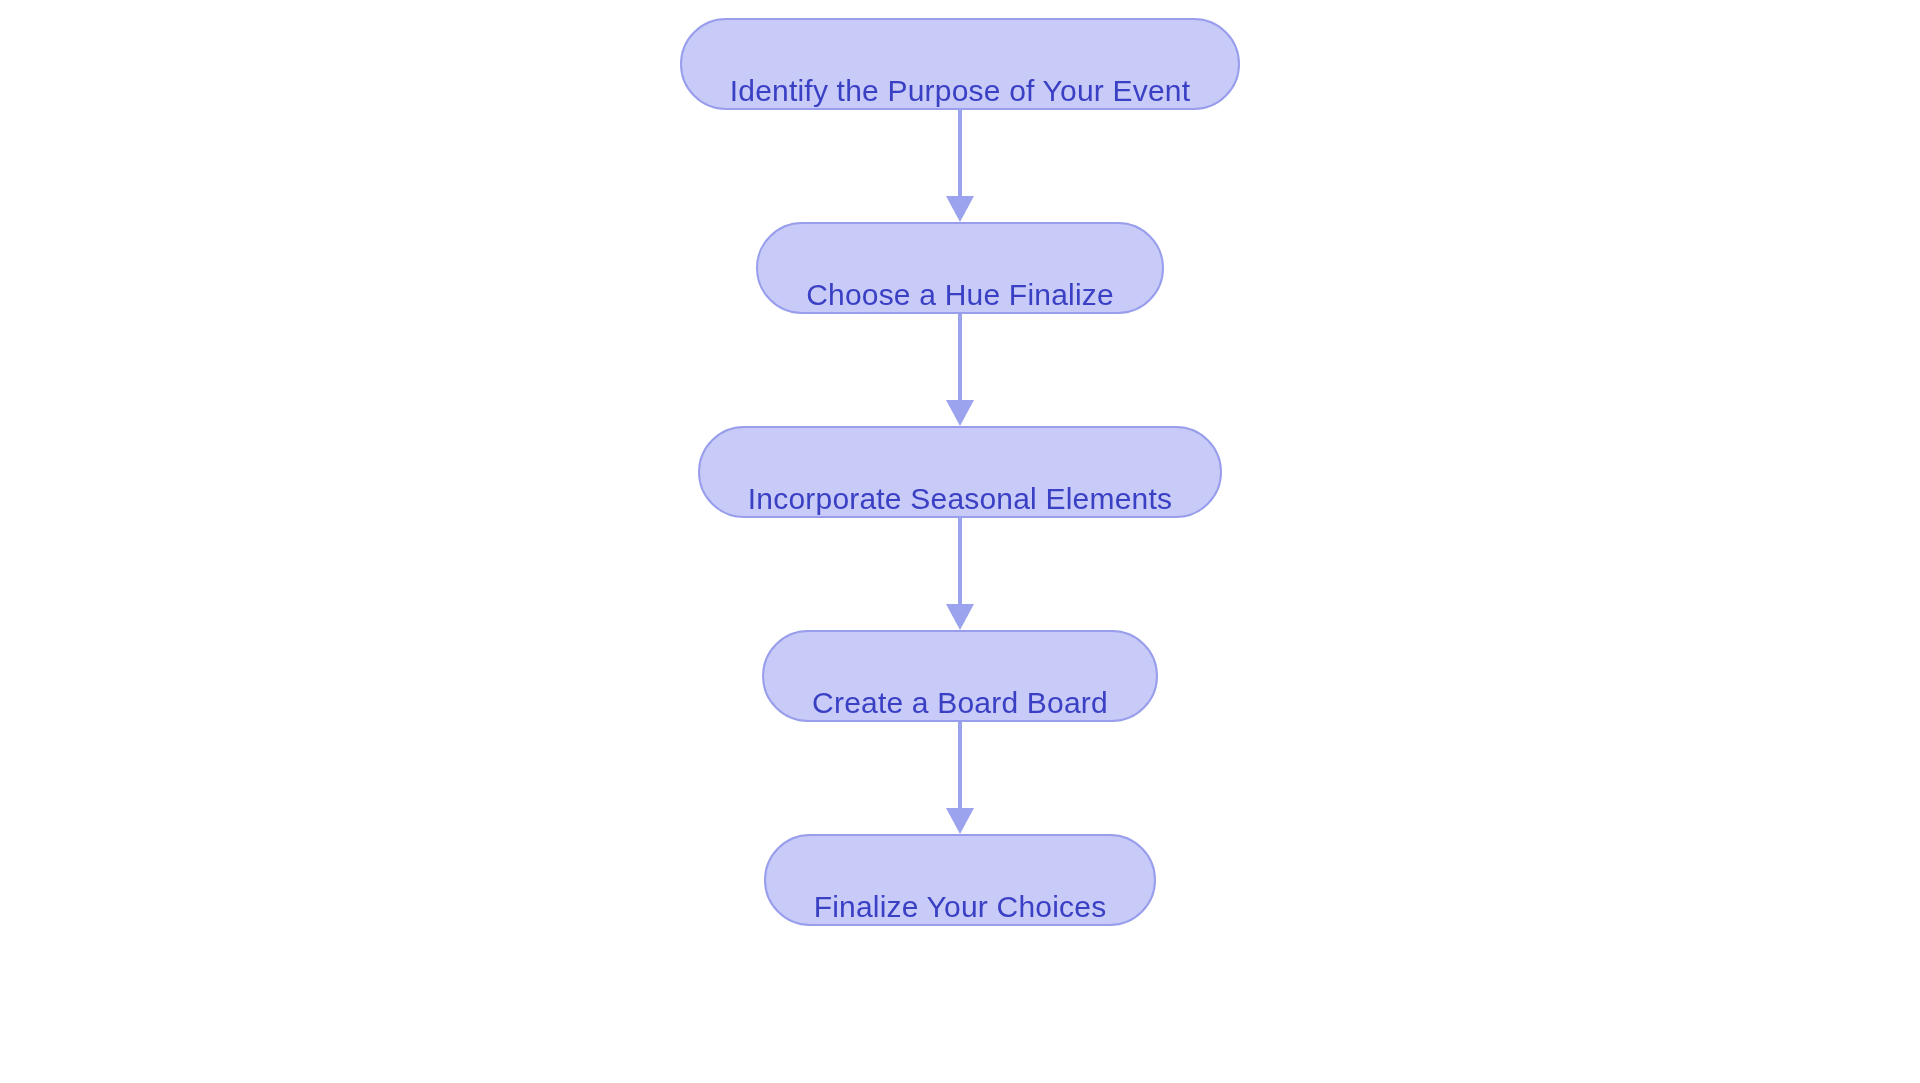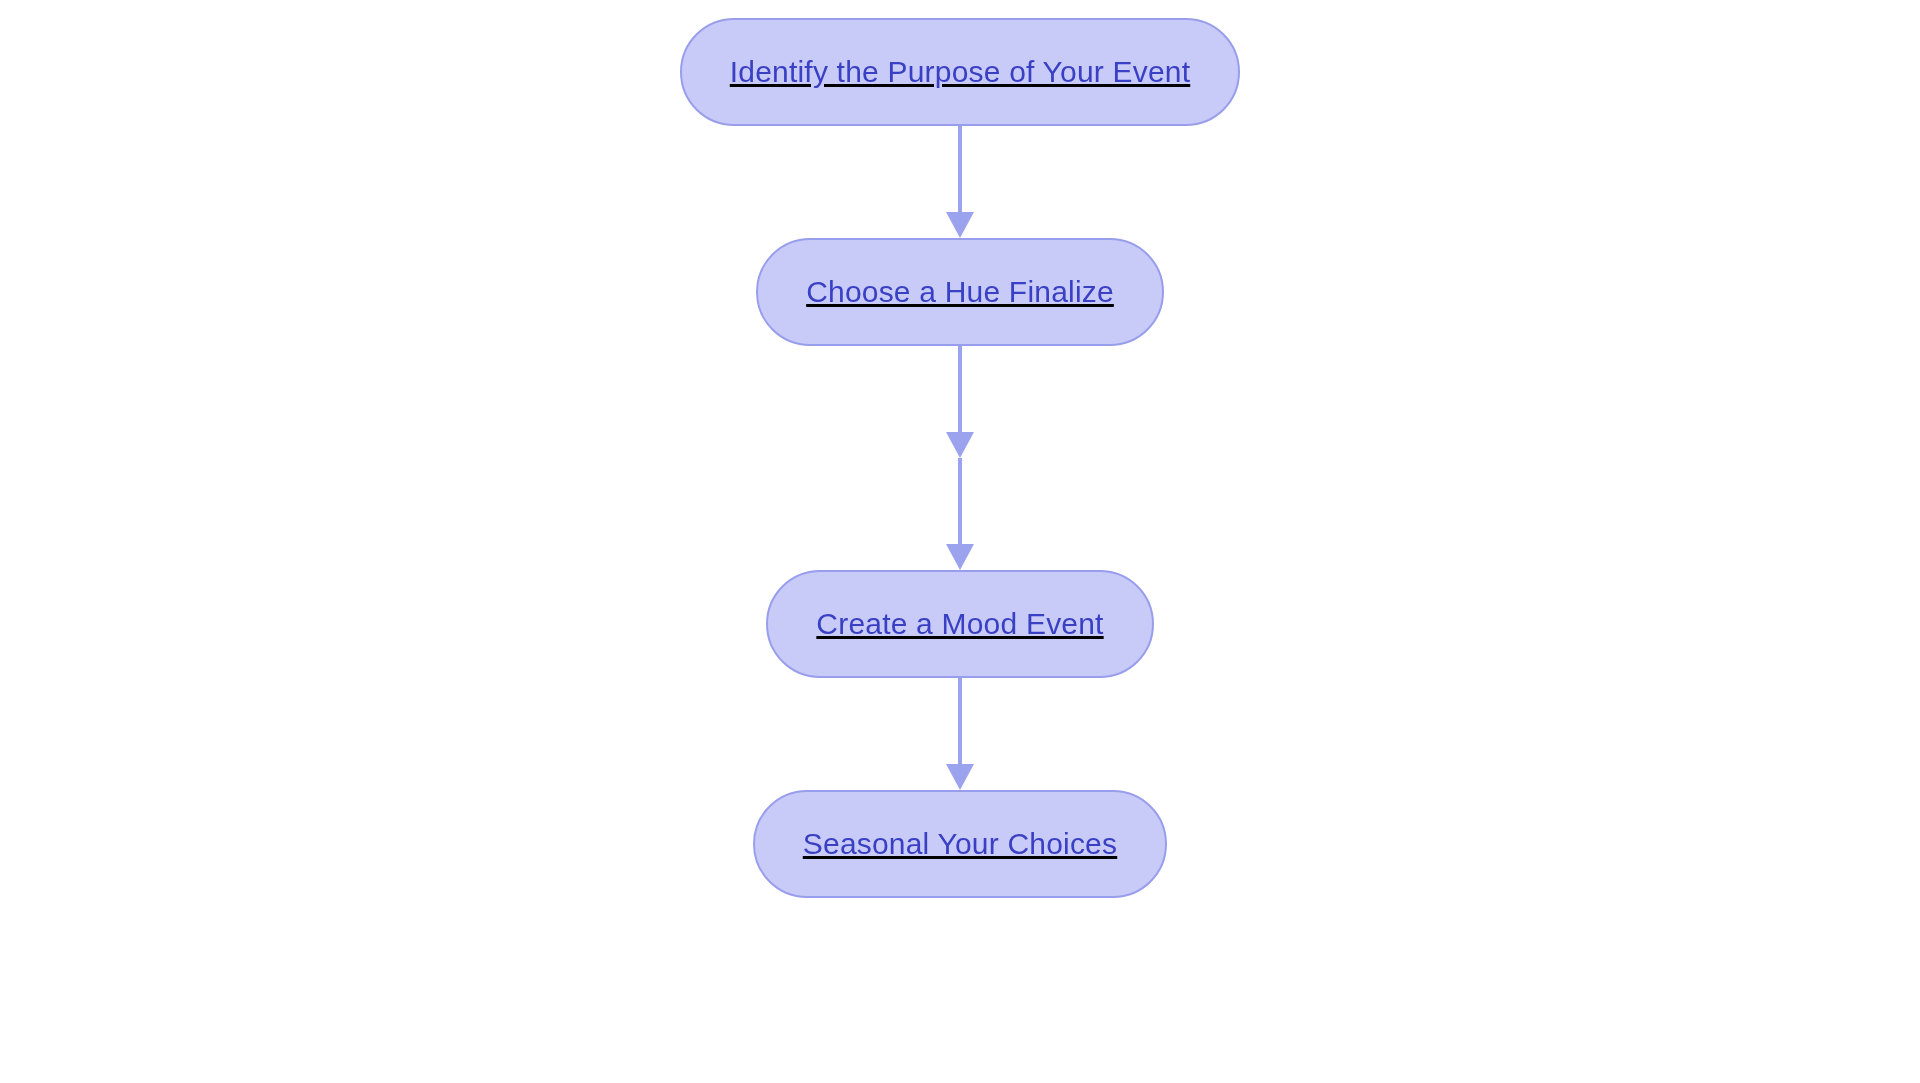--- a/index.html
+++ b/index.html
@@ -19,30 +19,29 @@
     flex-direction: column;
     align-items: center;
     padding-top: 18px;
   }
   .step {
     display: flex;
     flex-direction: column;
     align-items: center;
   }
   .node {
-    height: 108px;
+    height: 92px;
     box-sizing: border-box;
     border-radius: 60px;
     background: var(--node-fill, #c8caf8);
     border: 2px solid var(--node-border, #989eec);
     display: flex;
-    align-items: center;
+    align-items: flex-end;
     justify-content: center;
     padding: 0 48px;
-    text-decoration: underline;
   }
   .node-label {
     font-family: "Liberation Sans", sans-serif;
     font-size: 30px;
     font-weight: 500;
     letter-spacing: 0.2px;
     color: var(--node-text, #3a40c4);
     white-space: nowrap;
   }
   .connector {
@@ -83,36 +82,39 @@
     <div class="node">
       <span class="node-label">Choose a Hue Finalize</span>
     </div>
     <div class="connector">
       <div class="connector-line"></div>
       <div class="connector-head"></div>
     </div>
   </div>
 
   <div class="step">
-    <div class="connector">
-      <div class="connector-line"></div>
-      <div class="connector-head"></div>
-    </div>
-  </div>
-
-  <div class="step">
     <div class="node">
-      <span class="node-label">Create a Mood Event</span>
+      <span class="node-label">Incorporate Seasonal Elements</span>
     </div>
     <div class="connector">
       <div class="connector-line"></div>
       <div class="connector-head"></div>
     </div>
   </div>
 
   <div class="step">
     <div class="node">
-      <span class="node-label">Seasonal Your Choices</span>
+      <span class="node-label">Create a Board Board</span>
+    </div>
+    <div class="connector">
+      <div class="connector-line"></div>
+      <div class="connector-head"></div>
+    </div>
+  </div>
+
+  <div class="step">
+    <div class="node">
+      <span class="node-label">Finalize Your Choices</span>
     </div>
 
   </div>
 </div>
 </div>
 
 </body></html>

